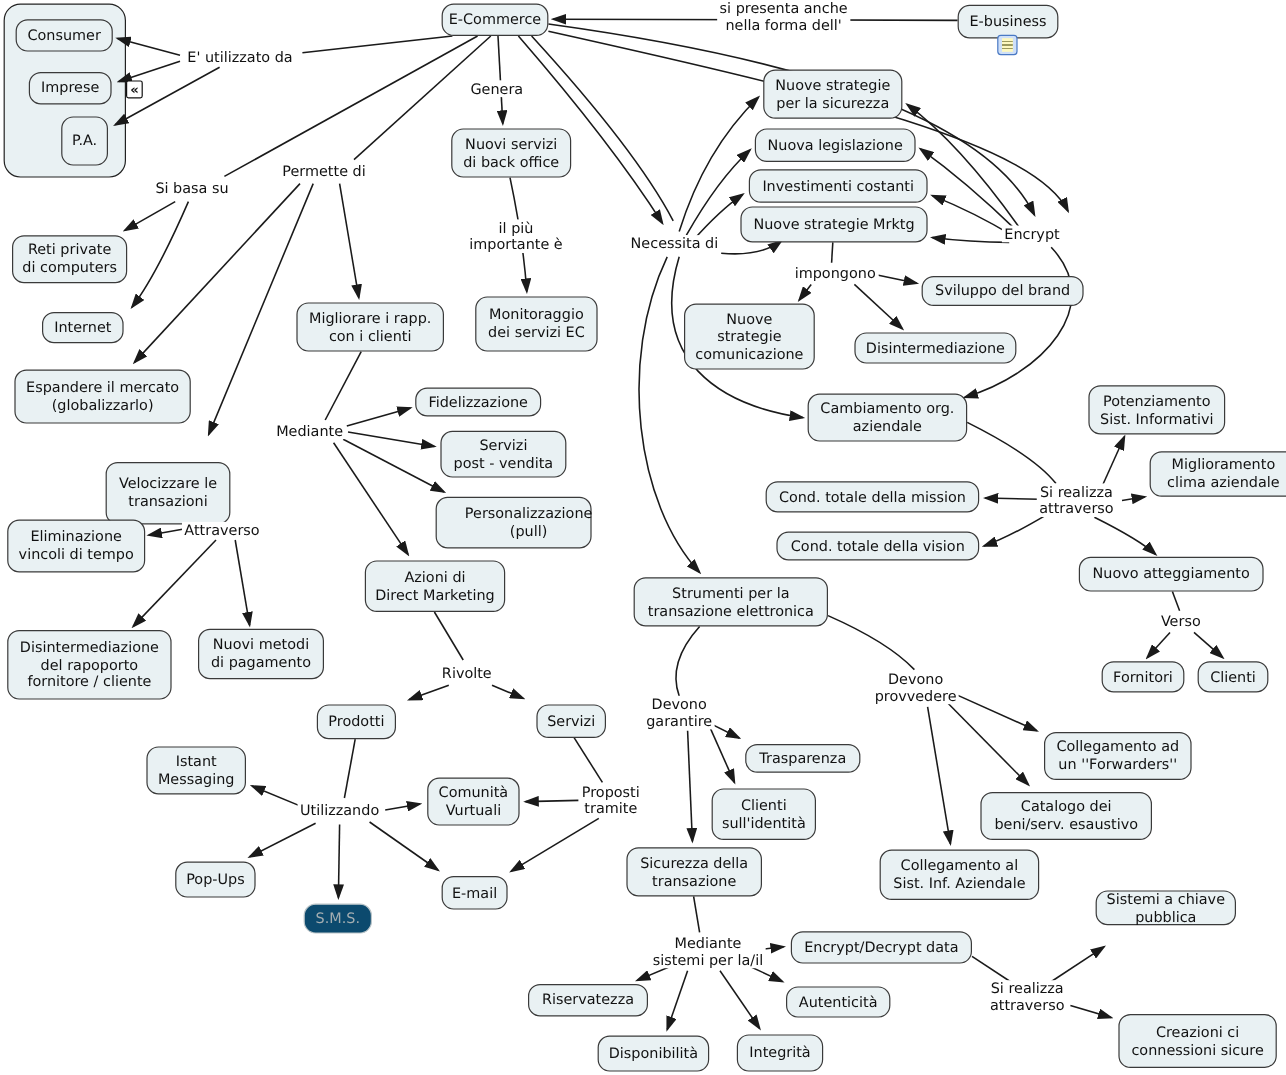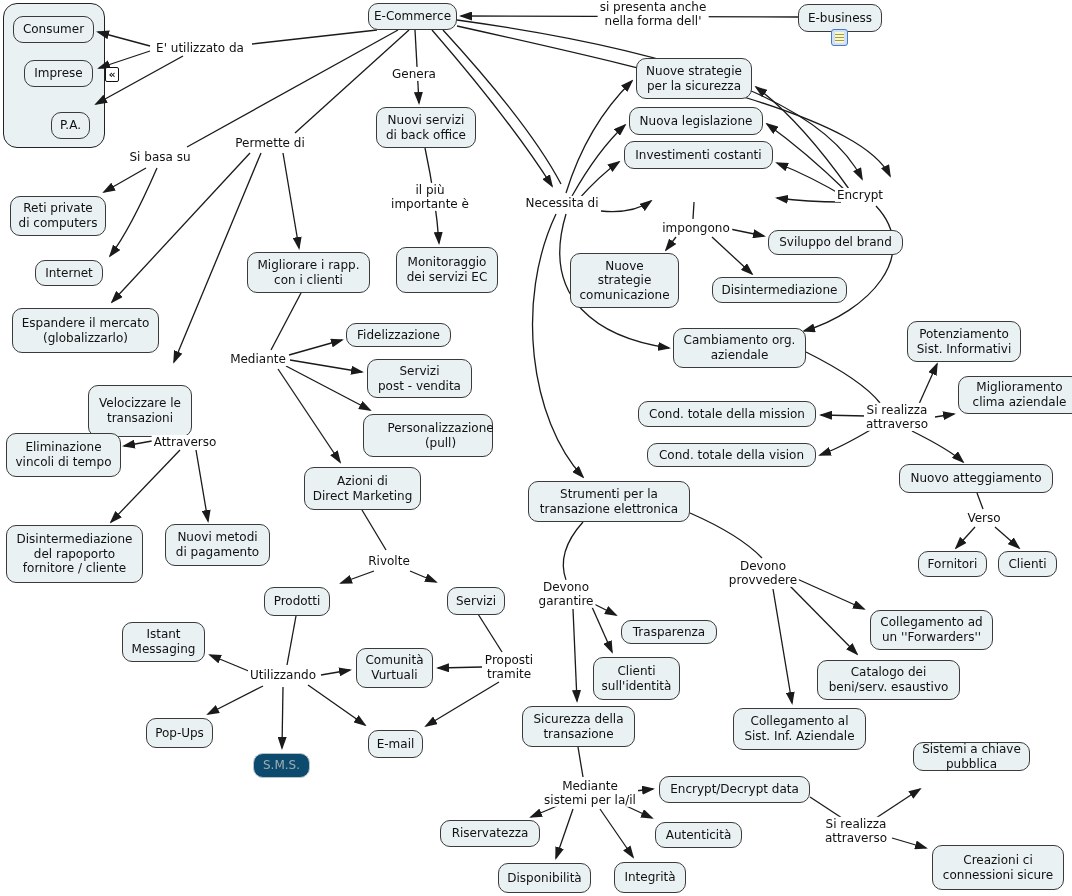--- a/index.html
+++ b/index.html
@@ -116,29 +116,30 @@
       <path d="M600,809 L633,857" class="edge" marker-end="url(#arrowhead)"></path>
       <path d="M622,804 L652,818" class="edge" marker-end="url(#arrowhead)"></path>
       <path d="M626,792 L653,789" class="edge" marker-end="url(#arrowhead)"></path>
       <path d="M810,797 L845,820" class="edge"></path>
       <path d="M873,820 L920,789" class="edge" marker-end="url(#arrowhead)"></path>
       <path d="M892,838 L926,848" class="edge" marker-end="url(#arrowhead)"></path>
     </svg>
 <div class="node group" style="left: 3px; top: 3px; width: 102px; height: 145px;"></div>
     <div class="node box" style="left: 13px; top: 16px; width: 81px; height: 27px;">Consumer</div>
     <div class="node box" style="left: 24px; top: 60px; width: 69px; height: 27px;">Imprese</div>
-    <div class="node box" style="left: 51px; top: 112px; width: 39px; height: 27px;">P.A.</div>
+    <div class="node box" style="left: 51px; top: 97px; width: 39px; height: 41px;">P.A.</div>
     <div class="node icon-collapse" style="left: 105px; top: 67px; width: 14px; height: 15px;">«</div>
     <div class="node box" style="left: 368px; top: 3px; width: 89px; height: 27px;">E-Commerce</div>
     <div class="node box" style="left: 798px; top: 4px; width: 84px; height: 28px;">E-business</div>
     <div class="node icon-resource" style="left: 831px; top: 29px; width: 17px; height: 17px;"></div>
     <div class="node box" style="left: 636px; top: 58px; width: 116px; height: 41px;">Nuove strategie
 per la sicurezza</div>
     <div class="node box" style="left: 629px; top: 107px; width: 134px; height: 28px;">Nuova legislazione</div>
     <div class="node box" style="left: 624px; top: 141px; width: 149px; height: 28px;">Investimenti costanti</div>
+    <div class="node box" style="left: 617px; top: 172px; width: 156px; height: 30px;">Nuove strategie Mrktg</div>
     <div class="node box" style="left: 768px; top: 230px; width: 135px; height: 25px;">Sviluppo del brand</div>
     <div class="node box" style="left: 570px; top: 253px; width: 109px; height: 55px;">Nuove
 strategie
 comunicazione</div>
     <div class="node box" style="left: 712px; top: 277px; width: 135px; height: 26px;">Disintermediazione</div>
     <div class="node box" style="left: 673px; top: 328px; width: 133px; height: 40px;">Cambiamento org.
 aziendale</div>
     <div class="node box" style="left: 907px; top: 321px; width: 114px; height: 41px;">Potenziamento
 Sist. Informativi</div>
     <div class="node box" style="left: 958px; top: 376px; width: 123px; height: 38px;">Miglioramento

